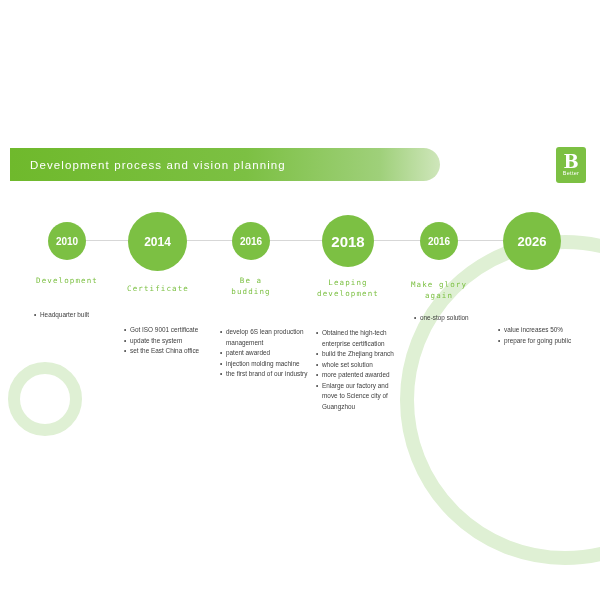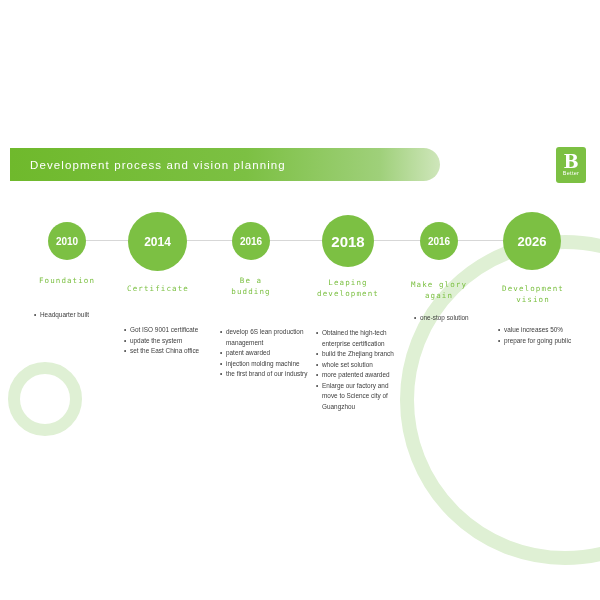--- a/index.html
+++ b/index.html
@@ -159,21 +159,21 @@
     <div class="logo-mark">B</div>
     <div class="logo-word">Better</div>
   </div>
 
   <div class="timeline-line"></div>
 
   <div class="milestone" style="left:48px;">
     <div class="circle" style="width:38px;height:38px;font-size:10px;margin-left:0;margin-top:17px;">
       <span>2010</span>
     </div>
-    <div class="label" style="left:-13px;top:70px;width:64px;">Foundation</div>
+    <div class="label" style="left:-13px;top:70px;width:64px;">Development</div>
     <div class="bullets" style="left:-14px;top:105px;width:88px;">
       <span class="b">Headquarter built</span>
     </div>
   </div>
 
   <div class="milestone" style="left:128px;">
     <div class="circle" style="width:59px;height:59px;font-size:12px;margin-left:0;margin-top:7px;">
       <span>2014</span>
     </div>
     <div class="label" style="left:-2px;top:78px;width:64px;">Certificate</div>
@@ -218,20 +218,19 @@
     <div class="label" style="left:-14px;top:74px;width:66px;">Make glory again</div>
     <div class="bullets" style="left:-6px;top:108px;width:88px;">
       <span class="b">one-stop solution</span>
     </div>
   </div>
 
   <div class="milestone" style="left:503px;">
     <div class="circle" style="width:58px;height:58px;font-size:13px;margin-top:7px;margin-left:0;">
       <span>2026</span>
     </div>
-    <div class="label" style="left:-3px;top:78px;width:66px;">Development vision</div>
     <div class="bullets" style="left:-5px;top:120px;width:80px;">
       <span class="b">value increases 50%</span>
       <span class="b">prepare for going public</span>
     </div>
   </div>
 
 </div>
 
 </body></html>

